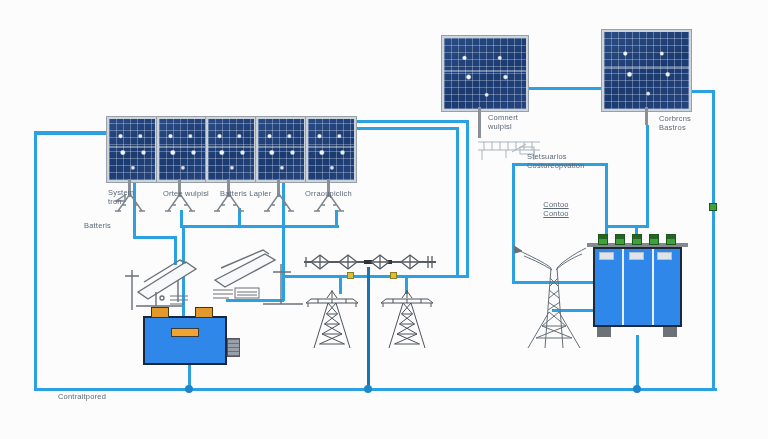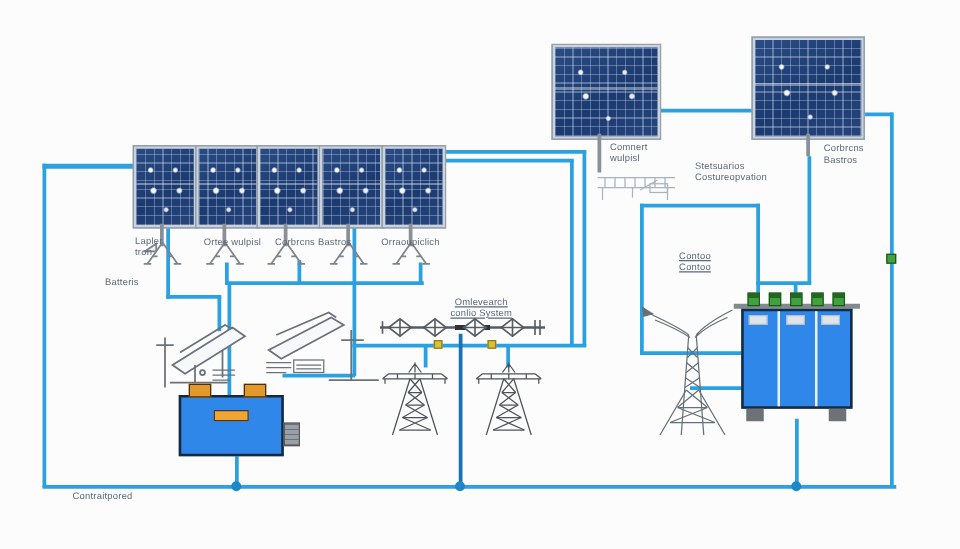--- a/index.html
+++ b/index.html
@@ -119,28 +119,28 @@
       <path d="M17 1 L5 18 M17 1 L29 18 M2 18 H8 M26 18 H32 M9 12 H13 M21 12 H25"></path>
     </svg>
   <svg class="stand" style="left:262px;top:193px;" width="34" height="22" viewBox="0 0 34 22" fill="none" stroke="#7d848c" stroke-width="1.4">
       <path d="M17 1 L5 18 M17 1 L29 18 M2 18 H8 M26 18 H32 M9 12 H13 M21 12 H25"></path>
     </svg>
   <svg class="stand" style="left:312px;top:193px;" width="34" height="22" viewBox="0 0 34 22" fill="none" stroke="#7d848c" stroke-width="1.4">
       <path d="M17 1 L5 18 M17 1 L29 18 M2 18 H8 M26 18 H32 M9 12 H13 M21 12 H25"></path>
     </svg>
 
   <div class="lbl" style="left:108px;top:188px;">
-    <span>Lapler</span>
+    <span>System</span>
     <span>tron</span>
   </div>
   <div class="lbl" style="left:163px;top:189px;">
       <span>Ortee wulpisl</span>
     </div>
   <div class="lbl" style="left:220px;top:189px;">
-      <span>Corbrcns Bastros</span>
+      <span>Batteris Lapler</span>
     </div>
   <div class="lbl" style="left:305px;top:189px;">
       <span>Orraoupiclich</span>
     </div>
 
   <div class="panel" style="left:442px;top:36px;width:82px;height:71px;"></div>
   <div class="panel" style="left:602px;top:30px;width:85px;height:77px;"></div>
   <div class="pole" style="left:478px;top:107px;height:31px;"></div>
   <div class="pole" style="left:645px;top:107px;height:18px;"></div>
   <div class="lbl" style="left:488px;top:113px;">
@@ -150,21 +150,21 @@
   <div class="lbl" style="left:659px;top:114px;">
     <span>Corbrcns</span>
     <span>Bastros</span>
   </div>
 
   <svg style="left:476px;top:134px;" width="74" height="30" viewBox="0 0 74 30" fill="none" stroke="#a9b3be" stroke-width="1">
     <path d="M2 8 H64 M2 16 H64 M8 8 V16 M16 8 V16 M24 8 V16 M32 8 V16 M40 8 V16 M48 8 V16 M56 8 V16"></path>
     <path d="M6 16 V26 M58 16 V26 M30 16 V24 M36 18 L50 10"></path>
     <rect x="44" y="13" width="14" height="7"></rect>
   </svg>
-  <div class="lbl" style="left:527px;top:128px;margin-left:29px;">
+  <div class="lbl" style="left:527px;top:152px;">
     <span>Stetsuarios</span>
     <span>Costureopvation</span>
   </div>
 
   <div class="lbl" style="left:84px;top:221px;">
       <span>Batteris</span>
     </div>
   <div class="lbl" style="left:58px;top:392px;">
       <span>Contraitpored</span>
     </div>
@@ -182,24 +182,20 @@
     <rect x="32" y="42" width="24" height="10" stroke-width="1"></rect>
     <path d="M10 44 H30 M10 48 H30 M10 52 H26 M34 46 H54 M34 49 H54" stroke-width="1"></path>
   </svg>
 
   <div class="battery"></div>
   <div class="term" style="left:151px;"></div>
   <div class="term" style="left:195px;"></div>
   <div class="slot"></div>
   <div class="conn"></div>
 
-  <div class="lbl c" style="left:335px;top:237px;width:100px;">
-    <span>Omlevearch</span>
-    <span>conlio System</span>
-  </div>
   <svg style="left:304px;top:250px;" width="132" height="24" viewBox="0 0 132 24" fill="#ffffff" stroke="#565c62" stroke-width="1.3">
     <path d="M0 12 H132" fill="none" stroke-width="2"></path>
     <path d="M60 12 H88" fill="none" stroke="#2f3338" stroke-width="4"></path>
     <polygon points="7,12 16,5 25,12 16,19"></polygon>
       <path d="M7 12 H25 M16 5 V19" fill="none"></path>
     <polygon points="35,12 44,5 53,12 44,19"></polygon>
       <path d="M35 12 H53 M44 5 V19" fill="none"></path>
     <polygon points="67,12 76,5 85,12 76,19"></polygon>
       <path d="M67 12 H85 M76 5 V19" fill="none"></path>
     <polygon points="97,12 106,5 115,12 106,19"></polygon>

